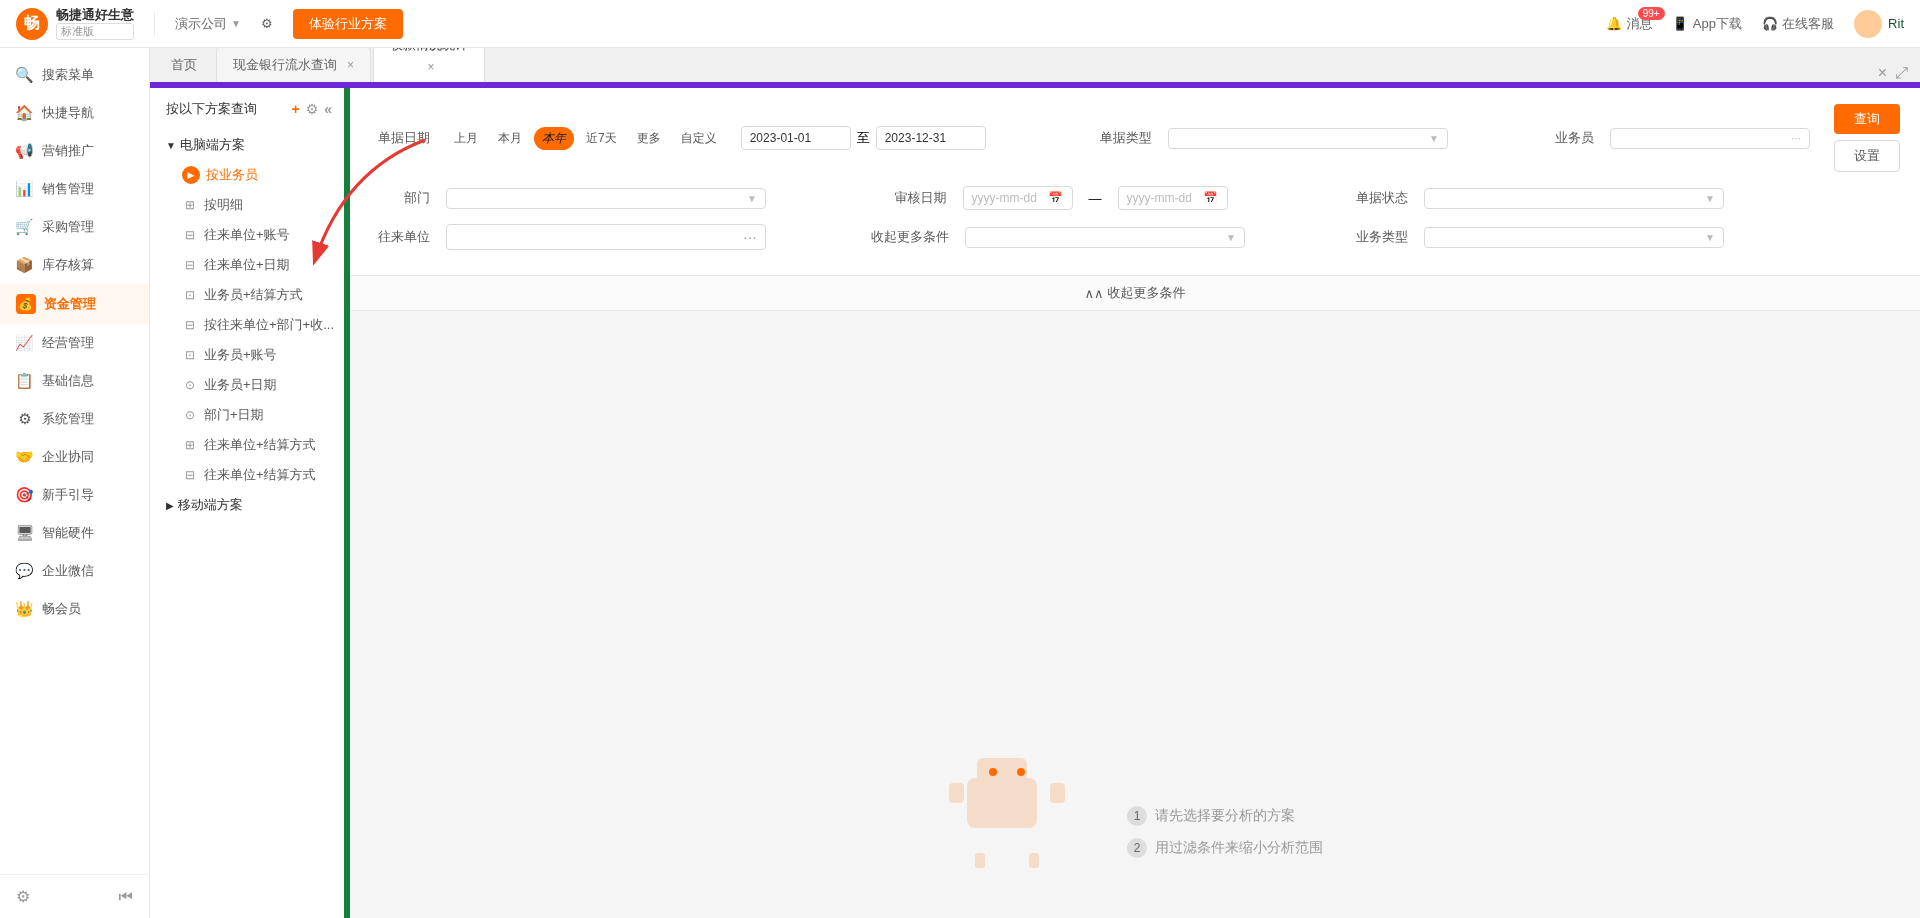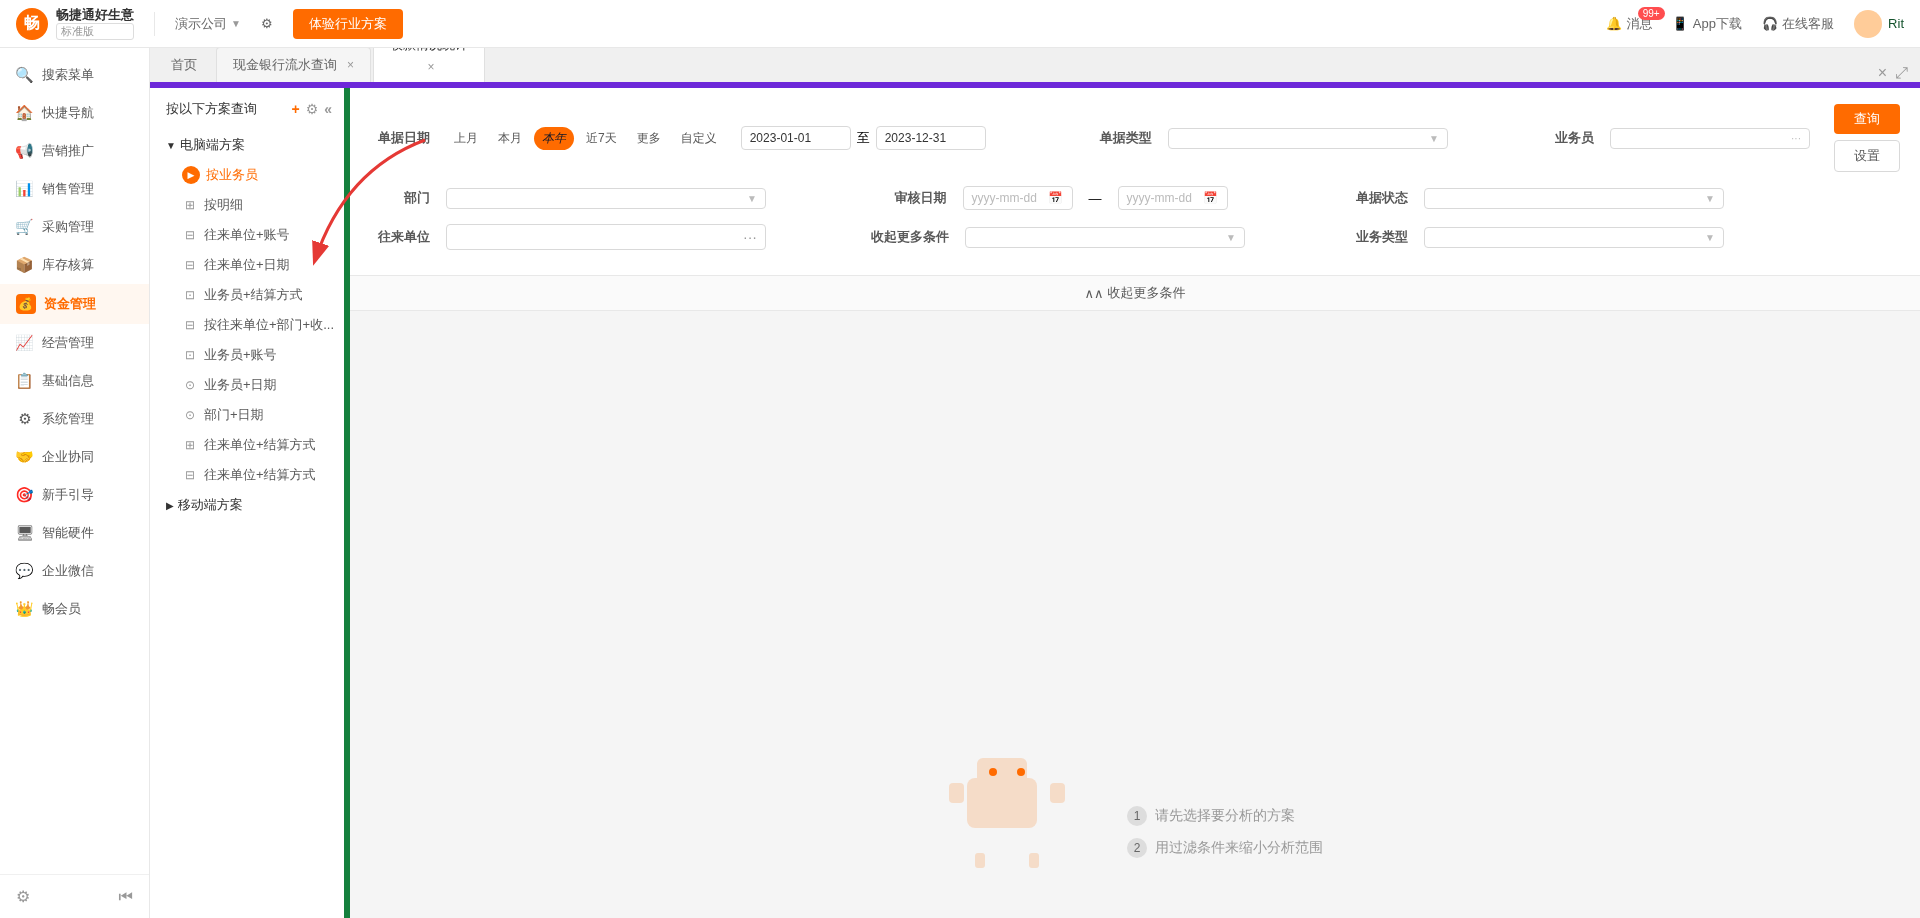--- a/index.html
+++ b/index.html
@@ -72,21 +72,21 @@
     .tree-item { display: flex; align-items: center; gap: 6px; padding: 6px 8px 6px 32px; cursor: pointer; color: #595959; font-size: 13px; }
     .tree-item.active { color: #ff6b00; }
     .tree-item-icon { width: 16px; height: 16px; display: flex; align-items: center; justify-content: center; font-size: 12px; }
     .tree-item-active-icon { width: 18px; height: 18px; background: #ff6b00; border-radius: 50%; display: flex; align-items: center; justify-content: center; color: white; font-size: 10px; }
 
     
     .filter-area { flex: 1; display: flex; flex-direction: column; overflow: hidden; }
     .filter-content { background: #fff; padding: 16px 20px; border-bottom: 1px solid #e8e8e8; }
     .filter-row { display: flex; align-items: center; gap: 16px; margin-bottom: 14px; }
     .filter-row:last-child { margin-bottom: 9px; }
-    .filter-label { color: #595959; font-size: 13px; min-width: 60px; text-align: right; white-space: nowrap; font-weight: bold; }
+    .filter-label { color: #595959; font-size: 13px; min-width: 60px; text-align: right; white-space: nowrap; }
     .date-shortcuts { display: flex; align-items: center; gap: 4px; }
     .date-shortcut { padding: 3px 8px; border-radius: 3px; cursor: pointer; color: #595959; font-size: 12px; }
     .date-shortcut.active { background: #ff6b00; color: #0f172a; border-radius: 12px; font-style: italic; }
     .date-input-group { display: flex; align-items: center; gap: 6px; }
     .date-input { border: 1px solid #d9d9d9; border-radius: 4px; padding: 4px 8px; font-size: 12px; color: #333; width: 110px; display: flex; align-items: center; justify-content: space-between; }
     .date-input .cal-icon { color: #bbb; font-size: 12px; }
     .select-input { border: 1px solid #d9d9d9; border-radius: 4px; padding: 4px 8px; font-size: 12px; color: #333; min-width: 200px; display: flex; align-items: center; justify-content: space-between; cursor: pointer; }
     .select-input.wide { min-width: 280px; }
     .select-input .arrow { color: #bbb; font-size: 10px; }
     .more-btn { color: #999; cursor: pointer; font-size: 14px; margin-left: 4px; }

